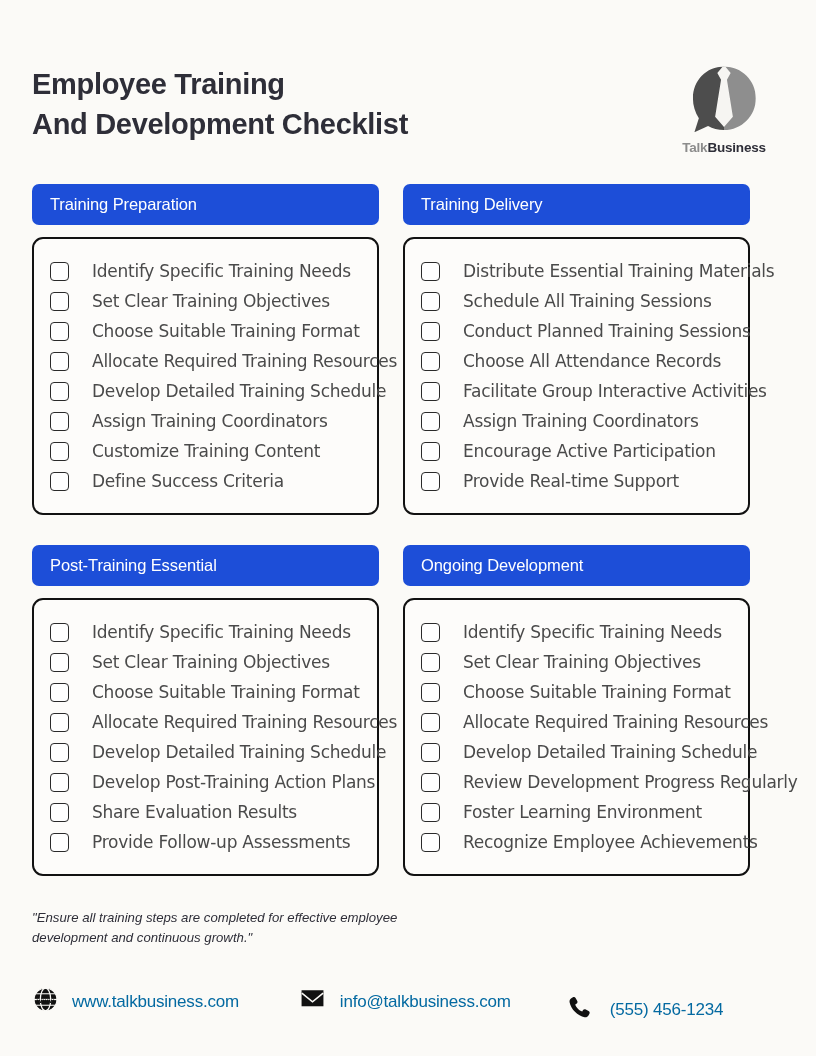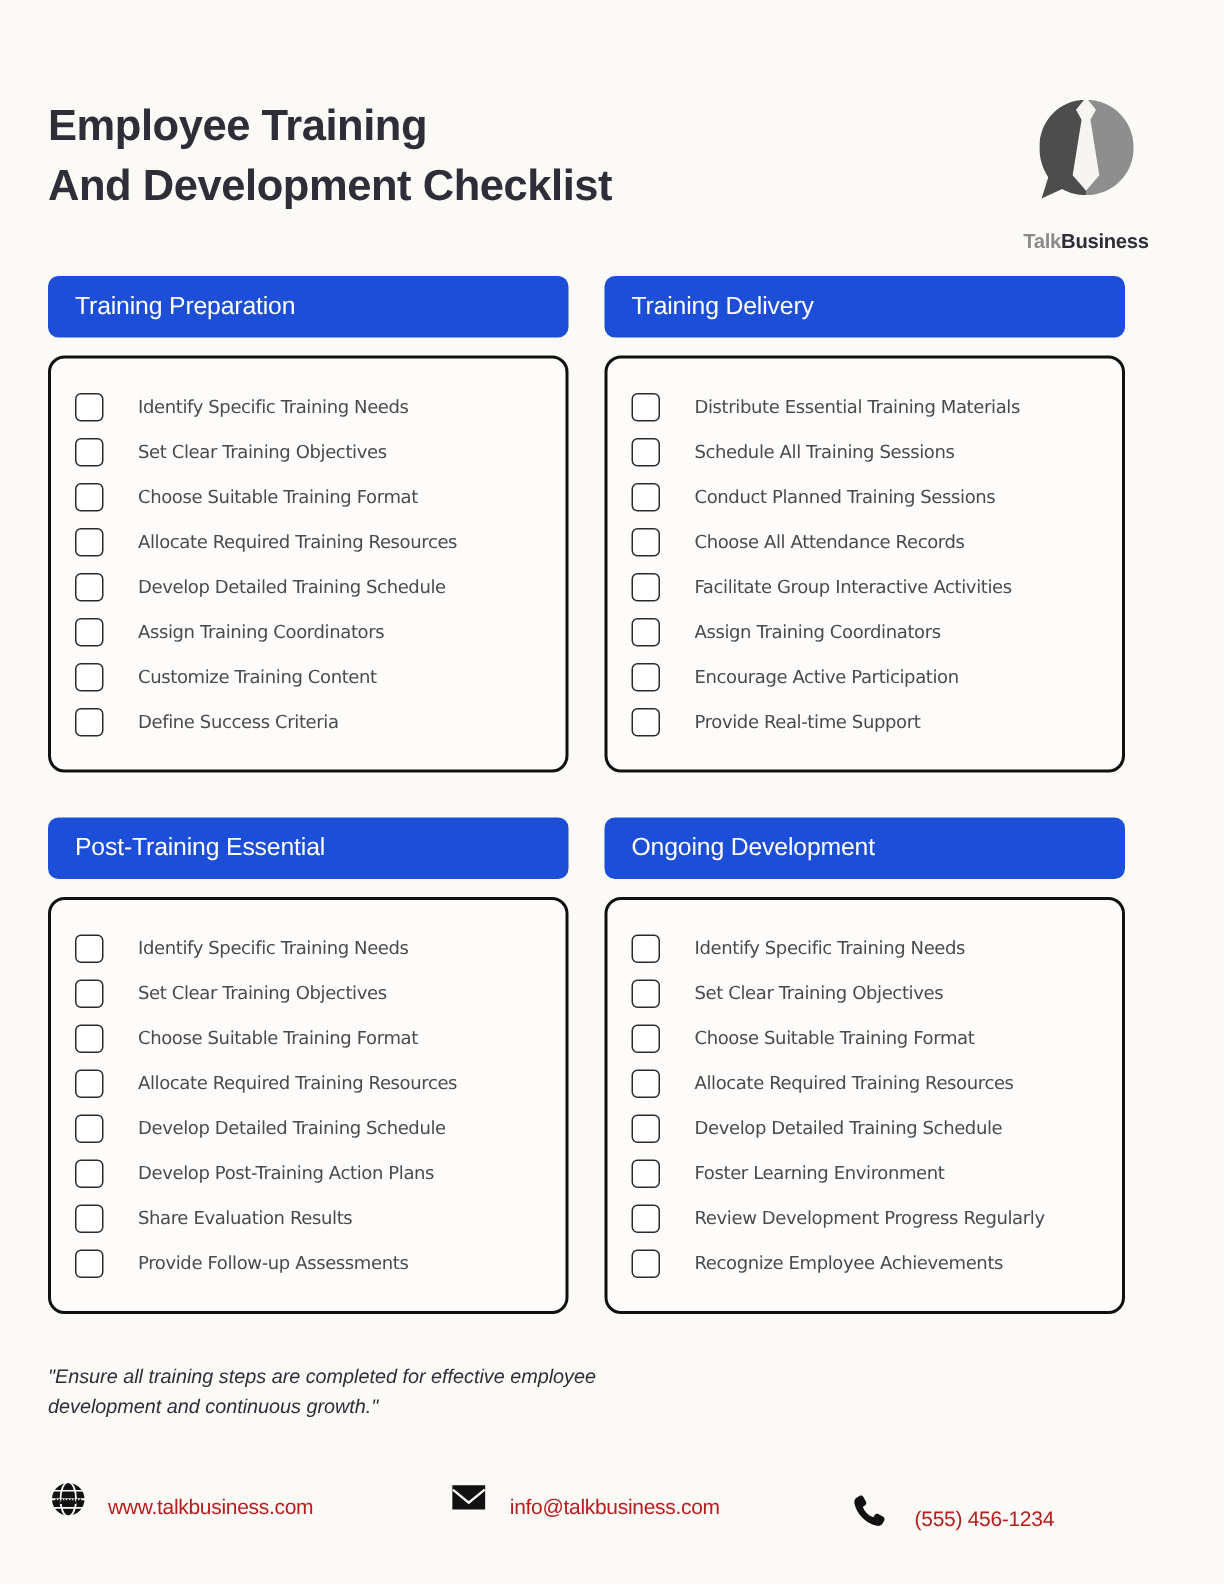--- a/index.html
+++ b/index.html
@@ -50,21 +50,21 @@
     align-items: center;
     width: 120px;
     padding-top: 2px;
   }
 
   .brand-mark { width: 74px; height: 74px; display: block; }
 
   .brand-name {
     font-family: "Liberation Sans", sans-serif;
     font-size: 13.5px;
-    margin-top: 17px;
+    margin-top: 4px;
     letter-spacing: -0.2px;
   }
   .brand-name .t1 { color: #8c8c8c; font-weight: bold; }
   .brand-name .t2 { color: #2e2e38; font-weight: bold; }
 
   
   .grid {
     display: grid;
     grid-template-columns: 347px 347px;
     column-gap: 24px;
@@ -106,21 +106,21 @@
     width: 19px;
     height: 19px;
     min-width: 19px;
     border: 1.6px solid #2a2a2a;
     border-radius: 4px;
     background: #ffffff;
   }
 
   .item-label {
     margin-left: 23px;
-    font-size: 12px;
+    font-size: 17px;
     color: #4a4a4a;
     font-family: "DejaVu Sans", sans-serif;
     letter-spacing: -0.25px;
     white-space: nowrap;
   }
 
   
   .quote {
     margin-top: 32px;
     font-family: "Liberation Sans", sans-serif;
@@ -152,22 +152,22 @@
     height: 26px;
     min-width: 26px;
     display: flex;
     align-items: center;
     justify-content: center;
   }
 
   .contact-text {
     margin-left: 14px;
     font-family: "Liberation Sans", sans-serif;
-    font-size: 14px;
-    color: #b91c1c;
+    font-size: 17px;
+    color: #0369a1;
     letter-spacing: -0.2px;
     white-space: nowrap;
   }
   .contact.phone .contact-text { margin-left: 18px; }
 </style>
 </head>
 <body>
 
 <div class="page">
 
@@ -331,25 +331,25 @@
         <div class="item">
             <span class="checkbox"></span>
             <span class="item-label">Allocate Required Training Resources</span>
           </div>
         <div class="item">
             <span class="checkbox"></span>
             <span class="item-label">Develop Detailed Training Schedule</span>
           </div>
         <div class="item">
             <span class="checkbox"></span>
+            <span class="item-label">Review Development Progress Regularly</span>
+          </div>
+        <div class="item">
+            <span class="checkbox"></span>
             <span class="item-label">Foster Learning Environment</span>
-          </div>
-        <div class="item">
-            <span class="checkbox"></span>
-            <span class="item-label">Review Development Progress Regularly</span>
           </div>
         <div class="item">
             <span class="checkbox"></span>
             <span class="item-label">Recognize Employee Achievements</span>
           </div>
       </div>
     </div>
 
   </div>
 

